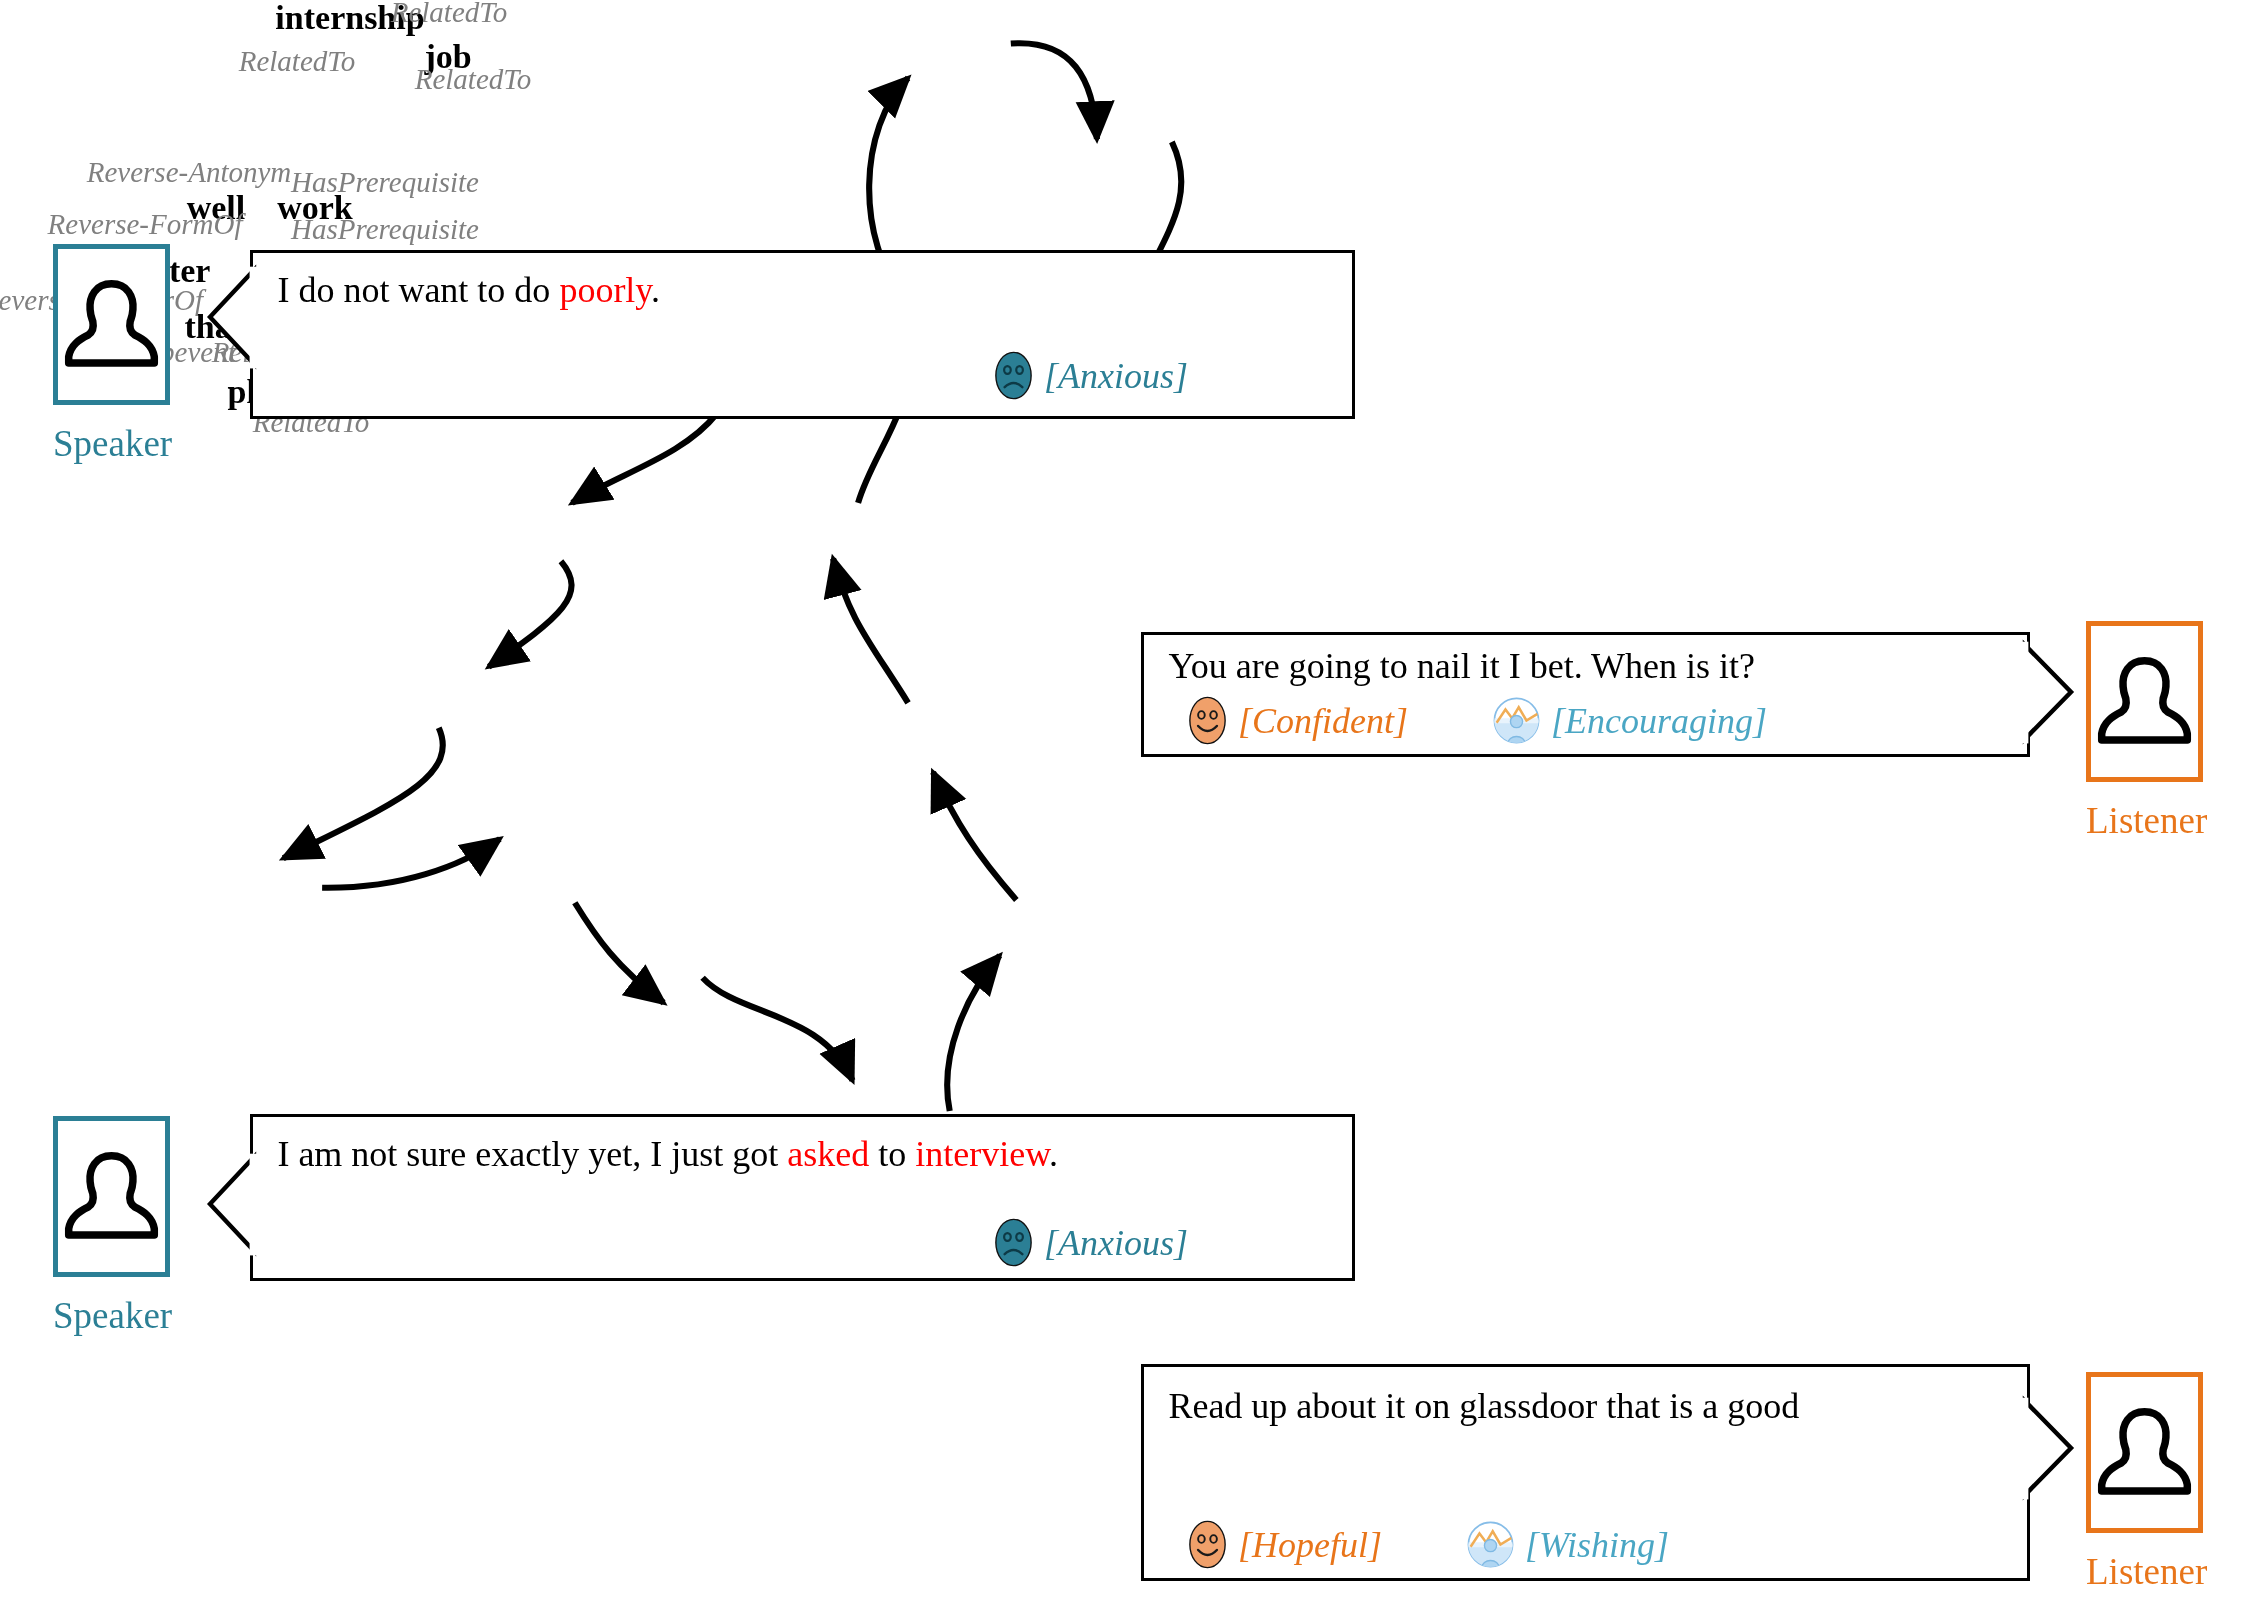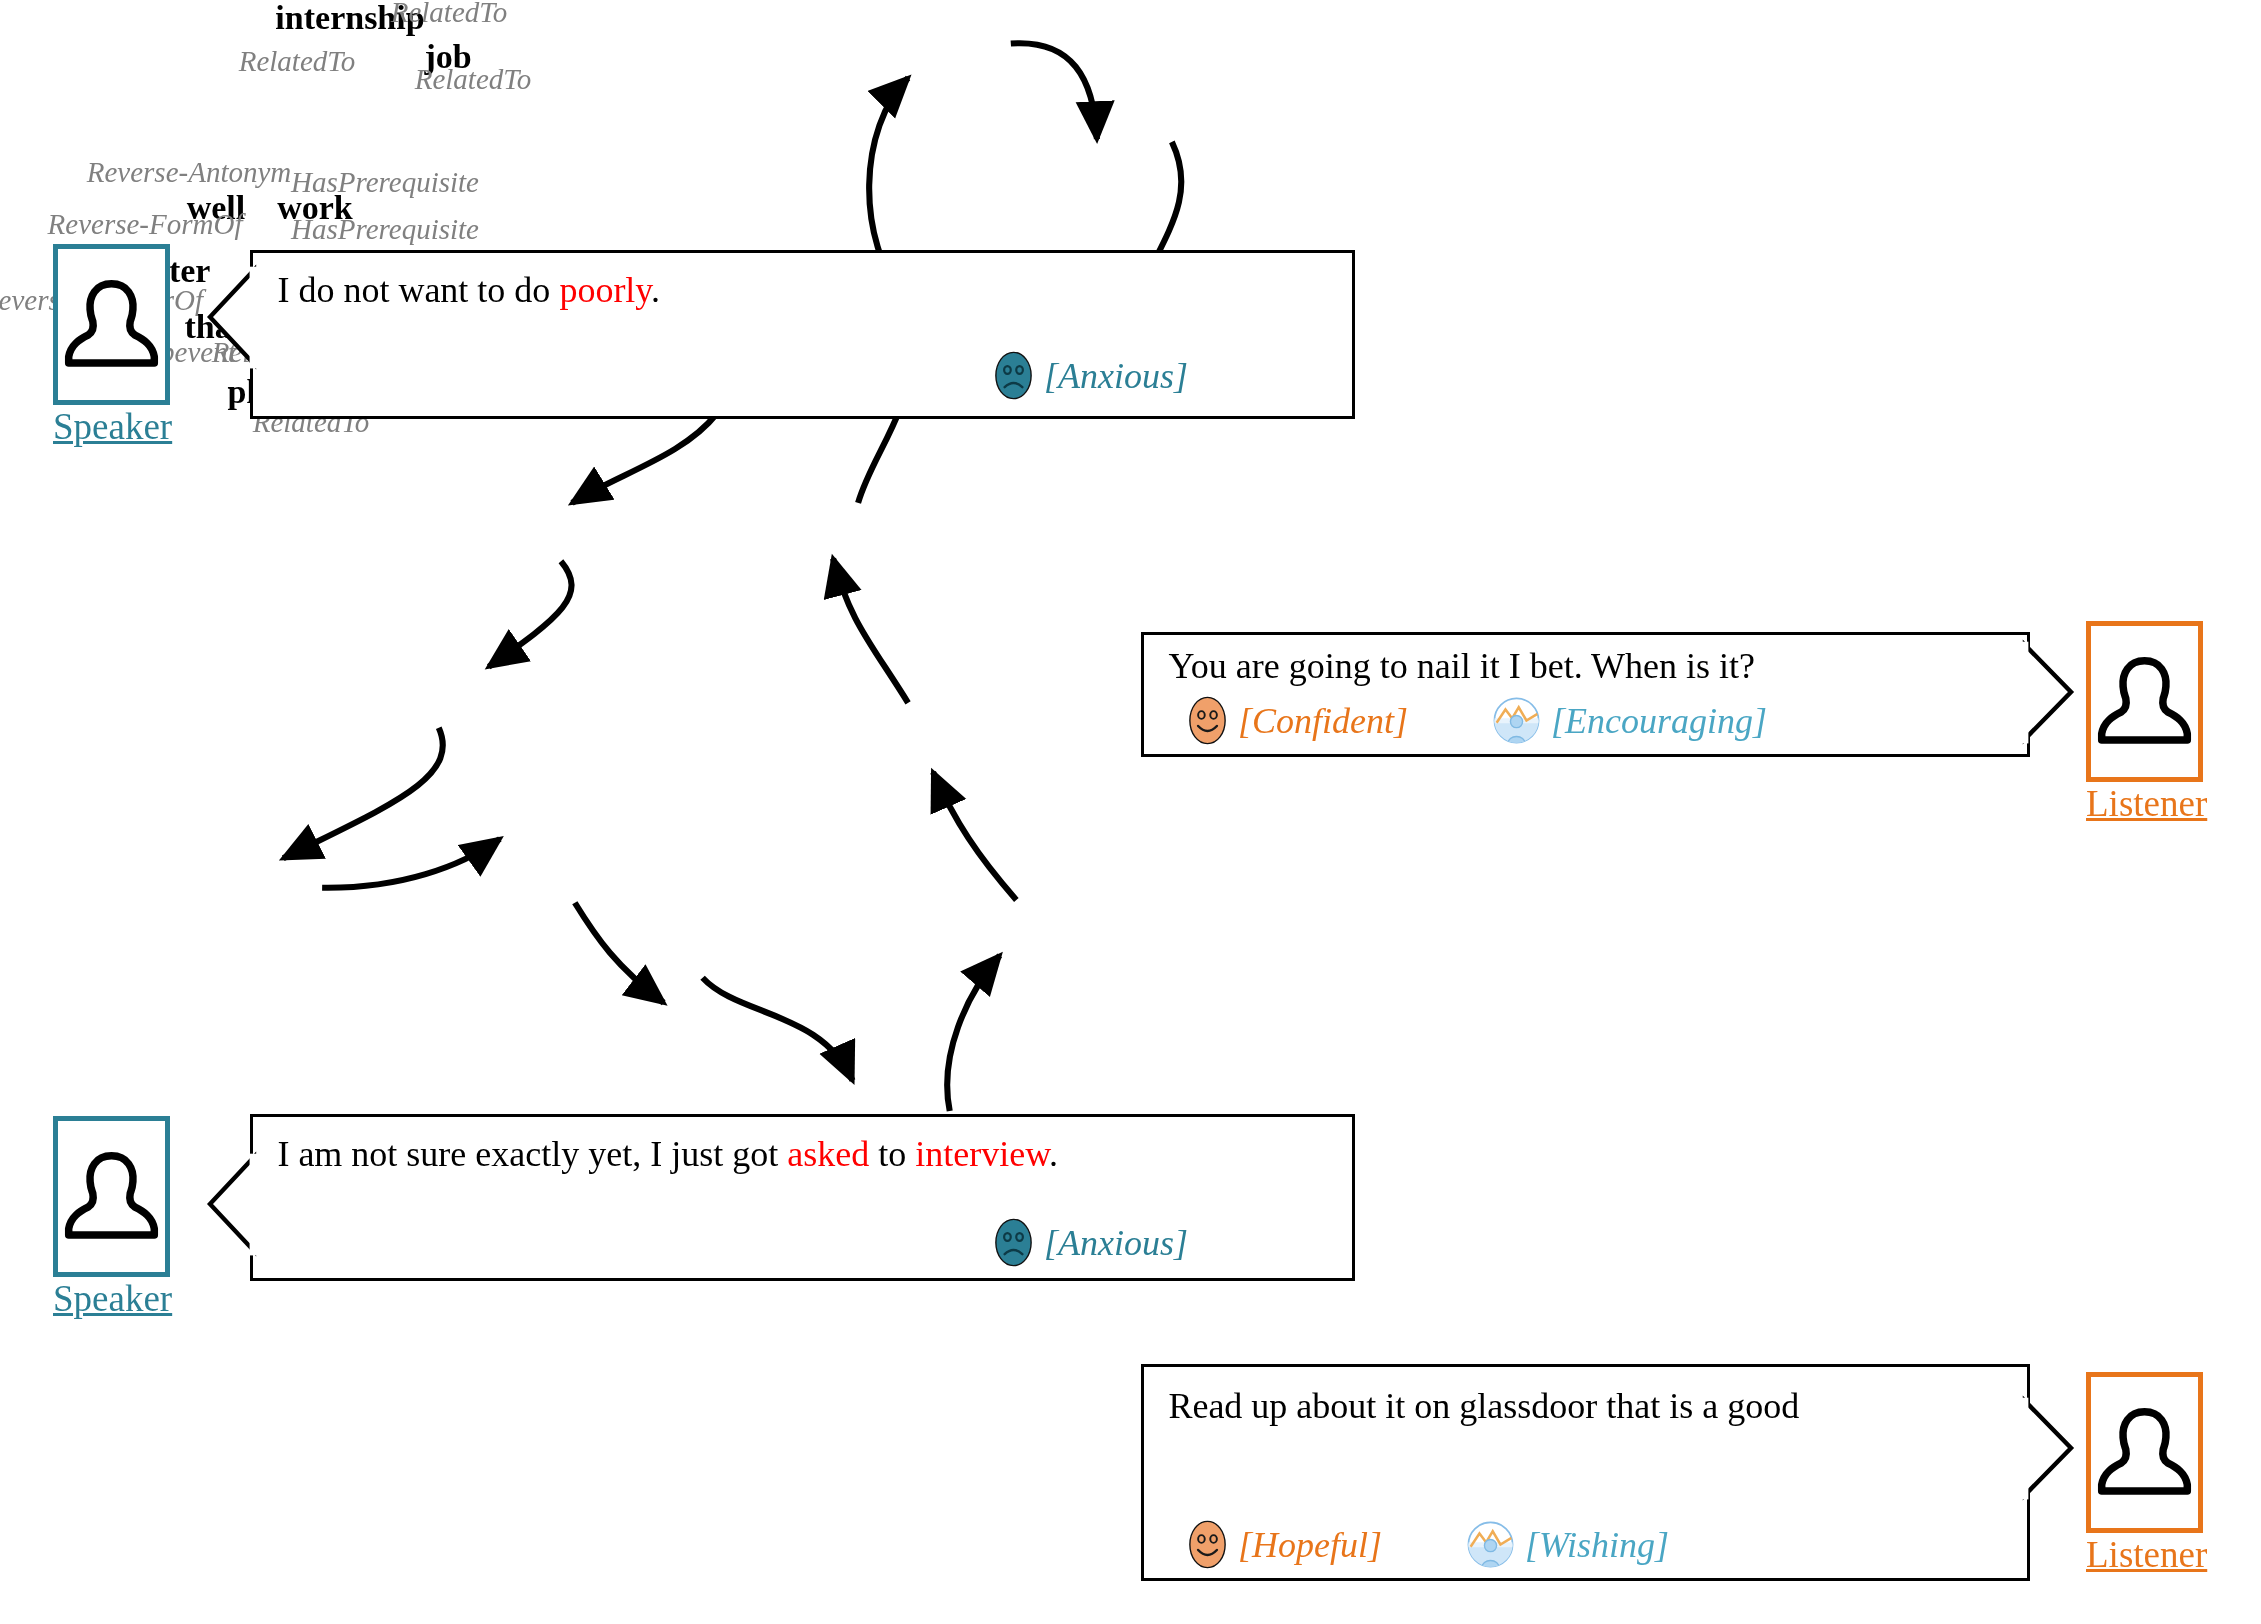--- a/index.html
+++ b/index.html
@@ -36,27 +36,26 @@
   .avatar-wrap{position:absolute;}
   .avatar-box{
     width:calc(100% - 0px);
     box-sizing:border-box;
     border:5px solid #2b7f95;
     background:#fff;
   }
   .avatar-box.orange{border-color:#e8751a;}
   .avatar-box svg{display:block;width:100%;height:100%;}
   .avatar-label{
-    margin-top:3px;
+    margin-top:20px;
     text-align:left;
     font-family:"Liberation Serif", serif;
     font-size:37px;
     color:#2b7f95;
     line-height:1;
-    text-decoration:underline;
   }
   .avatar-label.orange{color:#e8751a;}
 
   
   .bubble{
     position:absolute;
     box-sizing:border-box;
     background:#fff;
     border:3.9px solid #000;
   }

